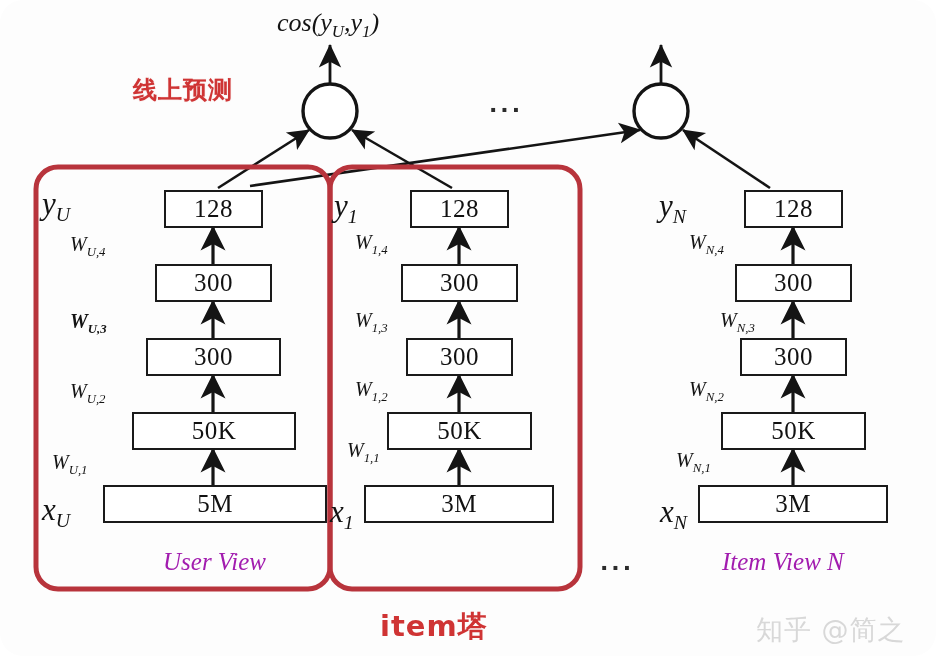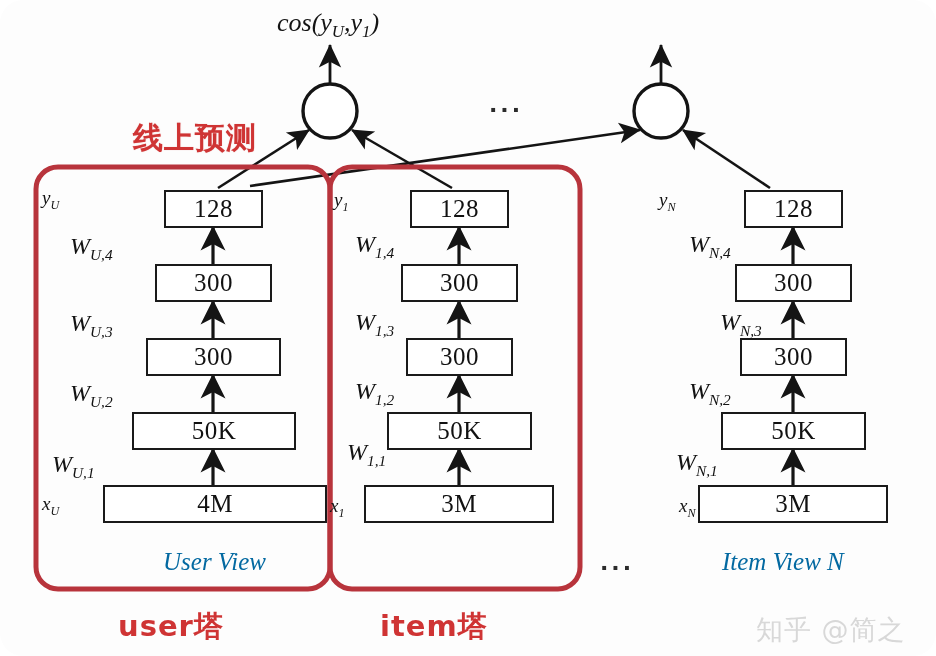--- a/index.html
+++ b/index.html
@@ -39,24 +39,24 @@
   }
   .lbl {
     position: absolute;
     font-family: "Liberation Serif", serif;
     font-style: italic;
     color: #131313;
     white-space: nowrap;
     line-height: 1;
   }
   .lbl-var {
-    font-size: 19px;
+    font-size: 31px;
   }
   .lbl-w {
-    font-size: 24px;
+    font-size: 20px;
   }
   .lbl-w sub, .lbl-var sub {
     font-size: 0.64em;
     font-style: italic;
   }
   .cos-lbl {
     position: absolute;
     font-family: "Liberation Serif", serif;
     font-style: italic;
     font-size: 26px;
@@ -64,35 +64,34 @@
     white-space: nowrap;
   }
   .cos-lbl sub {
     font-size: 0.65em;
   }
   .view-cap {
     position: absolute;
     font-family: "Liberation Serif", serif;
     font-style: italic;
     font-size: 25px;
-    color: #0369a1;
+    color: #a21caf;
     white-space: nowrap;
   }
   .red-label {
     position: absolute;
     font-family: "DejaVu Sans", sans-serif;
     font-weight: bold;
     color: #cf3434;
     white-space: nowrap;
     letter-spacing: 1px;
   }
   #online-pred-label {
-    font-size: 30px;
+    font-size: 24px;
     text-shadow: 0 0 1px rgba(207,52,52,0.4);
-    margin-top: 44px;
   }
   .tower-label {
     font-size: 29px;
   }
   .ellipsis {
     position: absolute;
     font-family: "DejaVu Sans", sans-serif;
     font-size: 22px;
     color: #2b2b2b;
     letter-spacing: 3px;
@@ -172,27 +171,27 @@
 
 
   <div class="red-label" id="online-pred-label" style="left:133px; top:74px;">线上预测</div>
 
   <div class="ellipsis" style="left:489px; top:92px;">...</div>
 
   <div class="node-box" style="left:164px; top:190px; width:99px; height:38px;">128</div>
   <div class="node-box" style="left:155px; top:264px; width:117px; height:38px;">300</div>
   <div class="node-box" style="left:146px; top:338px; width:135px; height:38px;">300</div>
   <div class="node-box" style="left:132px; top:412px; width:164px; height:38px;">50K</div>
-  <div class="node-box" style="left:103px; top:485px; width:224px; height:38px;">4M</div>
+  <div class="node-box" style="left:103px; top:485px; width:224px; height:38px;">5M</div>
 
   <div class="lbl lbl-var" style="left:42px; top:188px;"><span>y</span><sub>U</sub></div>
 
   <div class="lbl lbl-w" style="left:70px; top:234px;"><span>W</span><sub>U,4</sub></div>
 
-  <div class="lbl lbl-w" style="left:70px; top:311px;"><span>W</span><sub>U,3</sub></div>
+  <div class="lbl lbl-w" style="left:70px; top:311px;font-weight:bold;"><span>W</span><sub>U,3</sub></div>
 
   <div class="lbl lbl-w" style="left:70px; top:381px;"><span>W</span><sub>U,2</sub></div>
 
   <div class="lbl lbl-w" style="left:52px; top:452px;"><span>W</span><sub>U,1</sub></div>
 
   <div class="lbl lbl-var" style="left:42px; top:494px;"><span>x</span><sub>U</sub></div>
 
   <div class="view-cap" style="left:163px; top:548px;">User View</div>
 
   <div class="node-box" style="left:410px; top:190px; width:99px; height:38px;">128</div>
@@ -225,22 +224,21 @@
   <div class="lbl lbl-var" style="left:659px; top:190px;"><span>y</span><sub>N</sub></div>
 
   <div class="lbl lbl-w" style="left:689px; top:232px;"><span>W</span><sub>N,4</sub></div>
 
   <div class="lbl lbl-w" style="left:720px; top:310px;"><span>W</span><sub>N,3</sub></div>
 
   <div class="lbl lbl-w" style="left:689px; top:379px;"><span>W</span><sub>N,2</sub></div>
 
   <div class="lbl lbl-w" style="left:676px; top:450px;text-align:center;"><span>W</span><sub>N,1</sub></div>
 
-  <div class="lbl lbl-var" style="left:660px; top:496px;margin-left:19px;"><span>x</span><sub>N</sub></div>
+  <div class="lbl lbl-var" style="left:660px; top:496px;"><span>x</span><sub>N</sub></div>
 
   <div class="view-cap" style="left:722px; top:548px;">Item View N</div>
 
-  <div class="red-label tower-label" style="left:118px; top:607px;">user塔</div>
   <div class="red-label tower-label" style="left:380px; top:607px;">item塔</div>
 
   <div id="watermark" style="left:756px; top:612px;">知乎 @简之</div>
 
 </div>
 
 </body></html>

